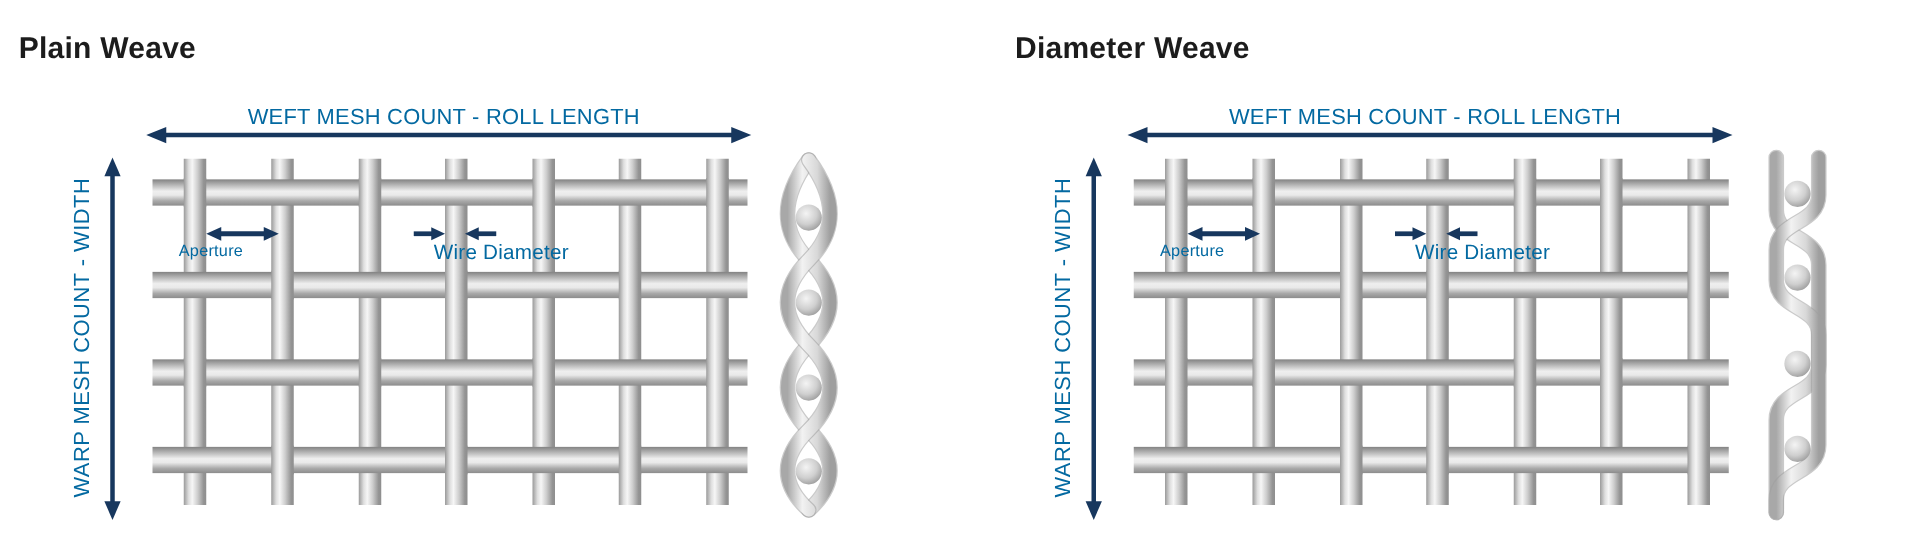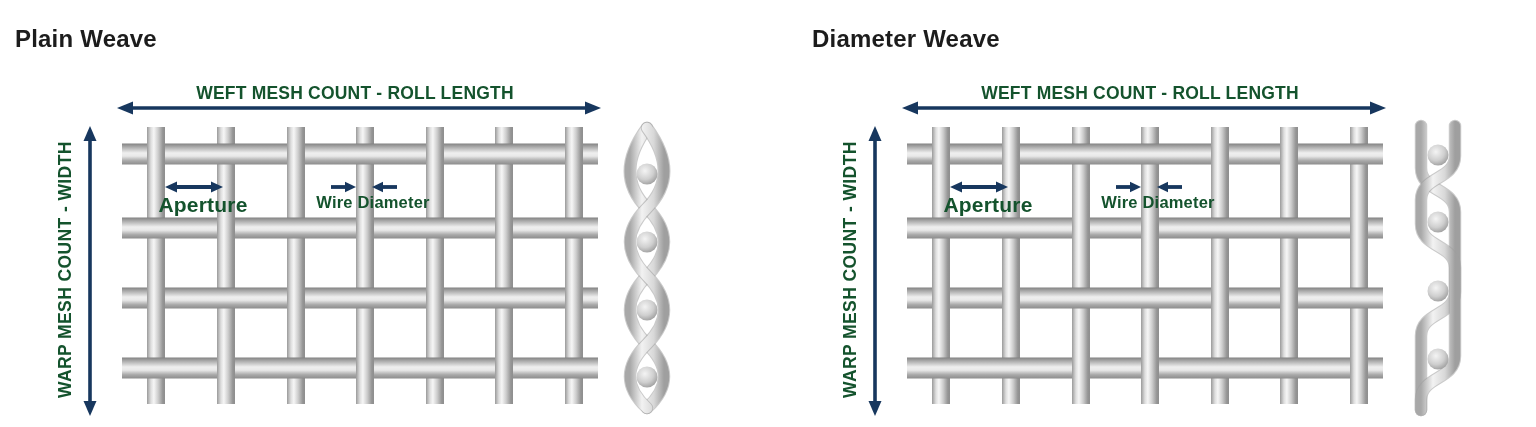--- a/index.html
+++ b/index.html
@@ -10,31 +10,31 @@
   .panel { position:absolute; top:0; width:768px; height:319px; }
   .panel--plain   { left:0; }
   .panel--twilled { left:785px; }
   .panel-art { position:absolute; left:0; top:0; width:768px; height:427px; z-index:1; }
   .panel-title {
     position:absolute; top:5px; left:15px; z-index:2;
     font-size:24px; font-weight:600; color:#1c1c1c; letter-spacing:.2px; white-space:nowrap;
   }
   .panel--twilled .panel-title { left:27px; }
   .dim-label {
-    position:absolute; z-index:2; color:#14532d; font-weight:700;
+    position:absolute; z-index:2; color:#0369a1; font-weight:400;
     letter-spacing:.2px; white-space:nowrap; pointer-events:none;
   }
   .weft-label  { left:120px; top:83px; width:470px; text-align:center; font-size:17.5px; }
   .warp-label  {
     left:53px; top:127px; height:286px; width:25px; font-size:17.5px;
     writing-mode:vertical-rl; transform:rotate(180deg);
     text-align:center; line-height:25px; letter-spacing:.4px;
   }
-  .aperture-label      { left:143px; top:193px; width:120px; text-align:center; font-size:21px; }
-  .wire-diameter-label { left:291px; top:193px; width:164px; text-align:center; font-size:16.5px; }
+  .aperture-label      { left:143px; top:193px; width:120px; font-size:13px; }
+  .wire-diameter-label { left:291px; top:193px; width:164px; text-align:right; font-size:16.5px; }
 </style>
 </head>
 <body>
 
 <section class="panel panel--plain">
   <h2 class="panel-title">Plain Weave</h2>
   <div class="dim-label weft-label">WEFT MESH COUNT - ROLL LENGTH</div>
   <div class="dim-label warp-label">WARP MESH COUNT - WIDTH</div>
   <div class="dim-label aperture-label">Aperture</div>
   <div class="dim-label wire-diameter-label">Wire Diameter</div>

